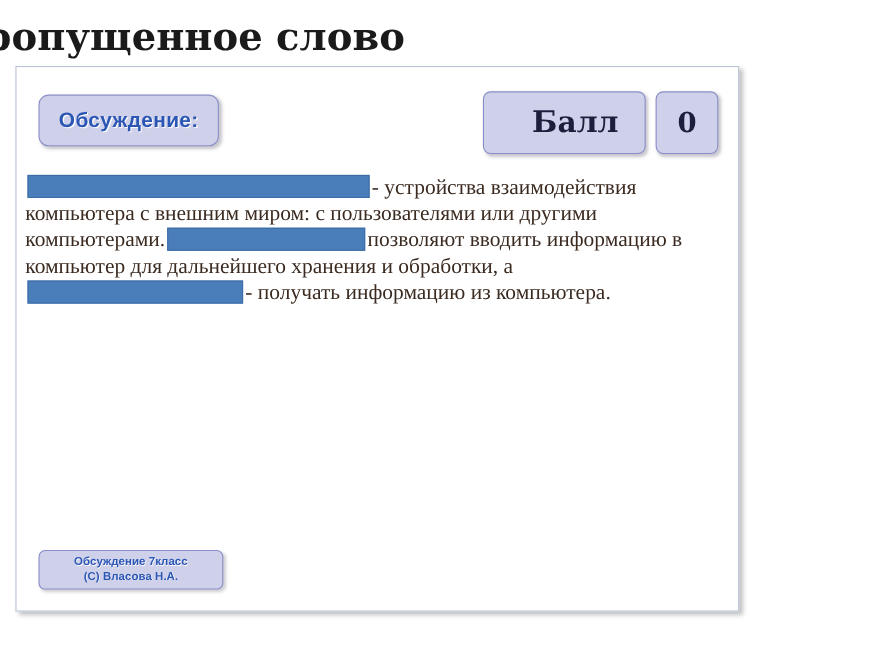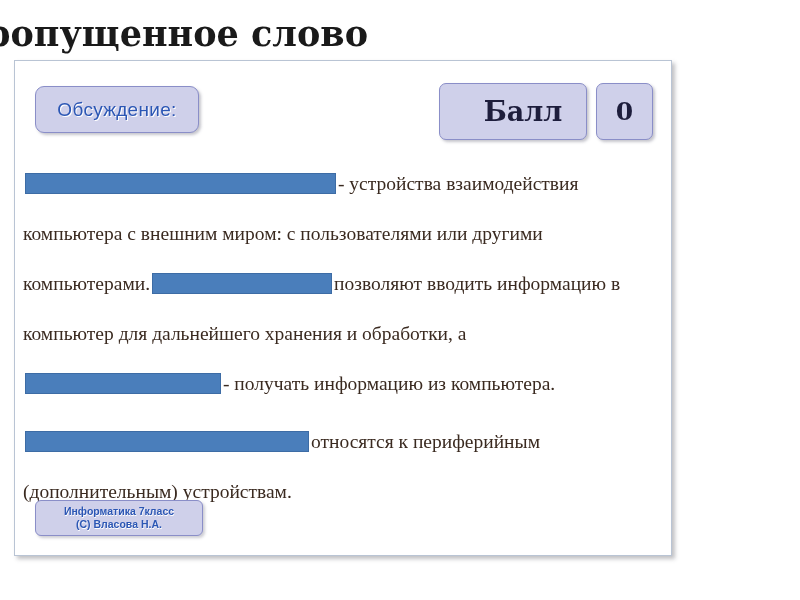--- a/index.html
+++ b/index.html
@@ -58,21 +58,21 @@
     border: 1px solid #8a8ec8;
     border-radius: 9px;
     box-shadow: 2px 2px 3px rgba(90,90,110,0.35);
     box-sizing: border-box;
     display: flex;
     align-items: center;
     justify-content: center;
   }
   .btn-discussion span {
     font-family: "Liberation Sans", sans-serif;
-    font-weight: normal;
+    font-weight: bold;
     font-size: 19px;
     color: #2b56b4;
     text-shadow: 1px 1px 0 #ffffff;
     letter-spacing: 0.3px;
   }
 
   .btn-score {
     position: absolute;
     left: 424px;
     top: 22px;
@@ -118,21 +118,21 @@
   }
 
   
   .body-text {
     position: absolute;
     left: 8px;
     top: 98px;
     width: 640px;
     font-family: "Liberation Serif", serif;
     font-size: 19.5px;
-    line-height: 50px;
+    line-height: 24px;
     color: #3a2a20;
   }
 
   .para { margin: 0 0 8px 0; }
 
   .blank {
     display: inline-block;
     vertical-align: middle;
     height: 21px;
     background: #4a7ebb;
@@ -194,25 +194,22 @@
     <div class="btn-scorevalue">
       <span>0</span>
     </div>
 
     <div class="body-text">
 
       <p class="para">
         <span class="blank blank-w1"></span><span>- устройства взаимодействия компьютера с внешним   миром:  с пользователями  или  другими  компьютерами.</span><span class="blank blank-w2"></span><span>позволяют вводить информацию  в компьютер  для дальнейшего хранения  и обработки, а</span><span class="blank blank-w3"></span><span>- получать информацию  из компьютера.</span>
       </p>
 
-      <p class="para">
-        <span class="blank blank-w4"></span><span>относятся к периферийным (дополнительным)  устройствам.</span>
-      </p>
 
     </div>
 
     <div class="footer-badge">
-      <span>Информатика 7класс</span>
+      <span>Обсуждение 7класс</span>
       <span>(С) Власова Н.А.</span>
     </div>
 
   </div>
 </div>
 
 </body></html>

